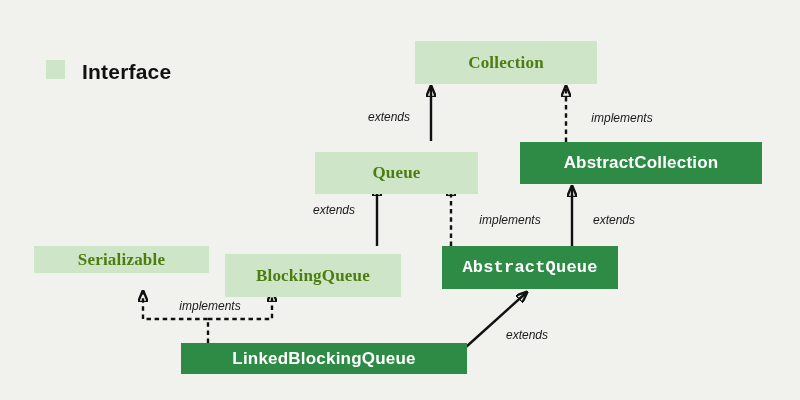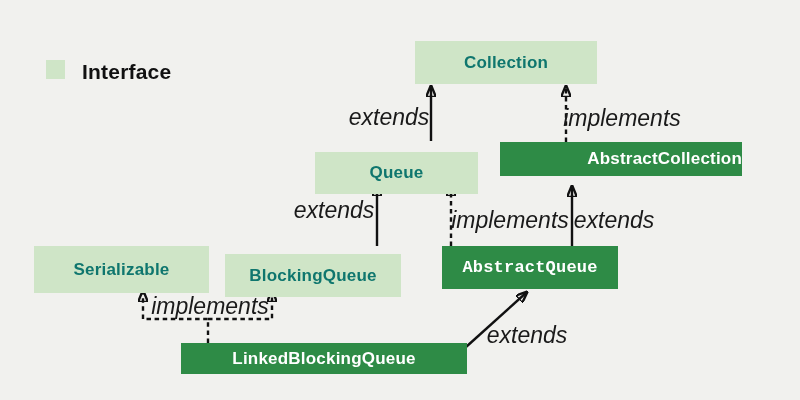--- a/index.html
+++ b/index.html
@@ -45,21 +45,22 @@
   
   .node {
     position: absolute;
     display: flex;
     align-items: center;
     justify-content: center;
     box-sizing: border-box;
   }
   .node.interface {
     background: var(--interface, #cfe5c7);
-    color: #0f766e;
+    color: #4d7c0f;
+    font-family: Liberation Serif, serif;
   }
   .node.class {
     background: var(--class, #2e8b46);
     color: #ffffff;
   }
   .node span {
     font-size: 17px;
     font-weight: 700;
     letter-spacing: 0.2px;
     white-space: nowrap;
@@ -77,21 +78,21 @@
     fill: none;
     stroke: #111;
     stroke-width: 2.4;
   }
   #edges path.dashed {
     stroke-dasharray: 4.5 3.6;
   }
   .edge-label {
     position: absolute;
     transform: translate(-50%, -50%);
-    font-size: 23px;
+    font-size: 12px;
     font-style: italic;
     font-weight: 500;
     color: #1a1a1a;
     white-space: nowrap;
   }
 </style>
 </head>
 <body>
 
 <div id="canvas">
@@ -119,24 +120,24 @@
       <path d="M466,347 L527,292" marker-end="url(#arrowhead)"></path>
     </svg>
 
   <div id="nodes">
       <div class="node interface" style="left: 415px; top: 41px; width: 182px; height: 43px;">
         <span>Collection</span>
       </div>
       <div class="node interface" style="left: 315px; top: 141px; width: 163px; height: 42px; margin-top: 11px;">
         <span>Queue</span>
       </div>
-      <div class="node class" style="left: 500px; top: 142px; width: 242px; height: 34px; justify-content: flex-end;">
+      <div class="node class" style="left: 520px; top: 142px; width: 242px; height: 42px;">
         <span>AbstractCollection</span>
       </div>
-      <div class="node interface" style="left: 34px; top: 246px; width: 175px; height: 47px;">
+      <div class="node interface" style="left: 34px; top: 246px; width: 175px; height: 27px;">
         <span>Serializable</span>
       </div>
       <div class="node interface" style="left: 225px; top: 254px; width: 176px; height: 43px;">
         <span>BlockingQueue</span>
       </div>
       <div class="node class" style="left: 442px; top: 246px; width: 176px; height: 43px; font-family: Liberation Mono, monospace;">
         <span>AbstractQueue</span>
       </div>
       <div class="node class" style="left: 181px; top: 343px; width: 286px; height: 31px;">
         <span>LinkedBlockingQueue</span>

